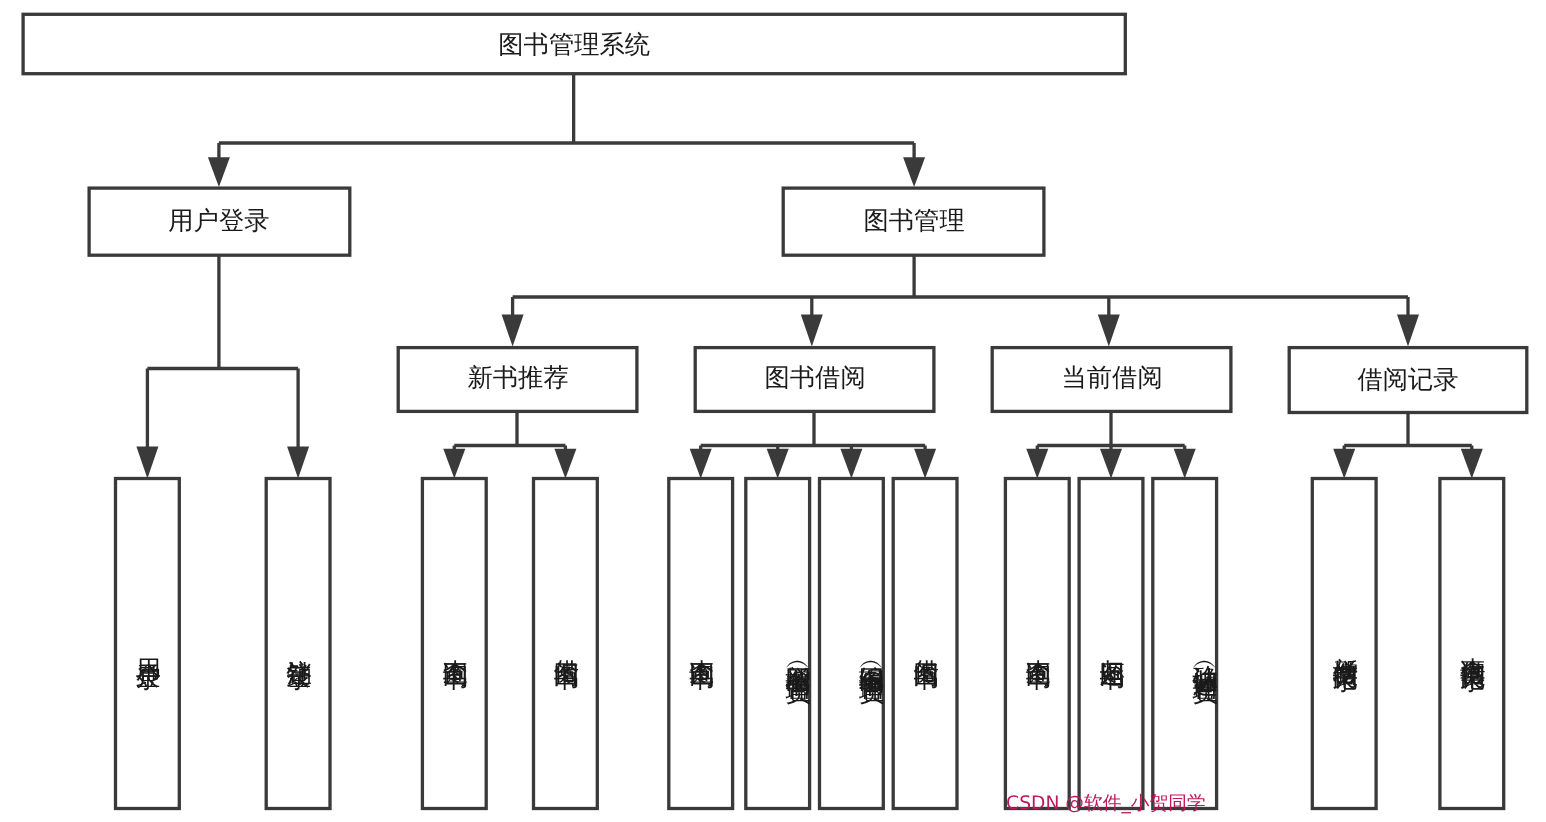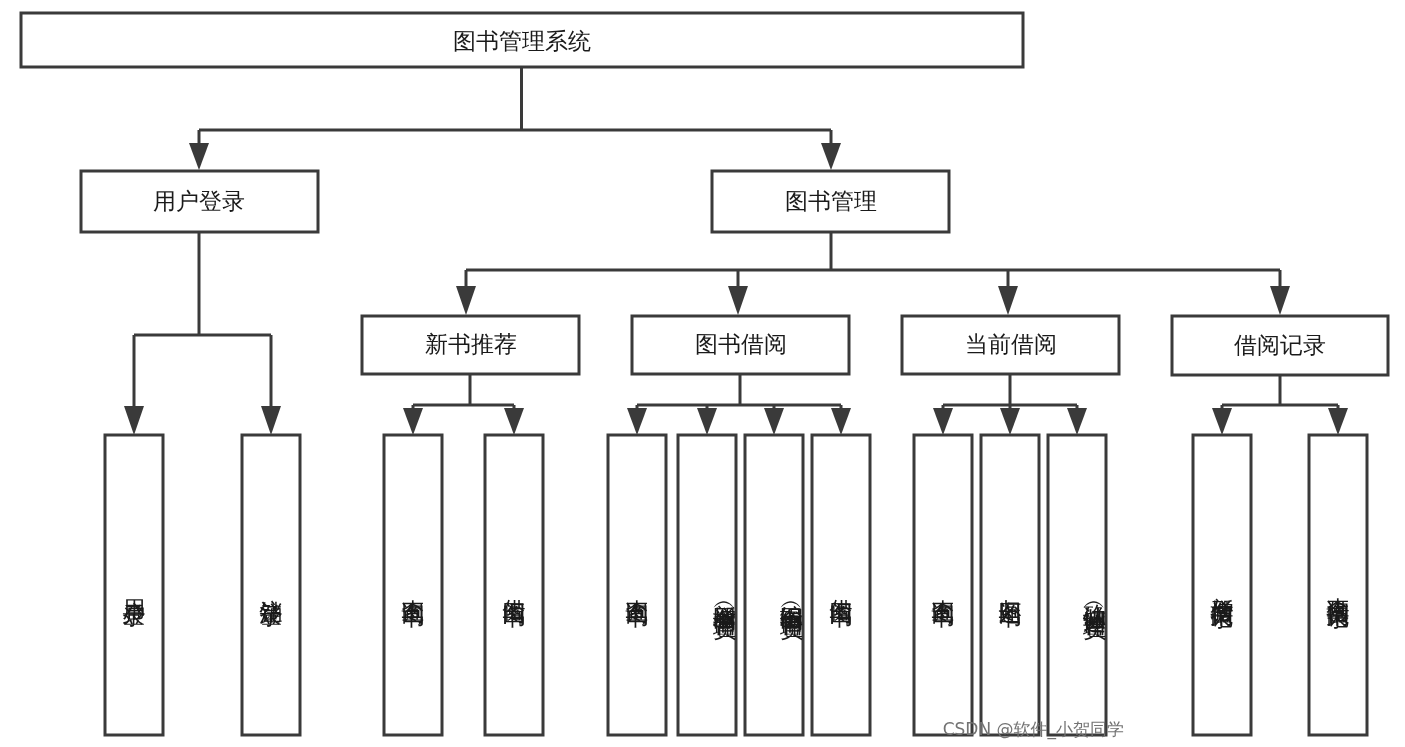--- a/index.html
+++ b/index.html
@@ -60,23 +60,23 @@
     line-height: 1;
     letter-spacing: 2px;
     text-align: center;
     display: flex;
     align-items: center;
     justify-content: center;
     pointer-events: none;
   }
   #watermark {
     position: absolute;
-    right: 0;
+    right: 28px;
     bottom: 6px;
-    color: #737373;
+    color: #be185d;
     font-family: "DejaVu Sans", "Liberation Sans", sans-serif;
     font-size: 17px;
     white-space: nowrap;
   }
 </style>
 </head>
 <body>
 
 <div id="diagram-root">
 

